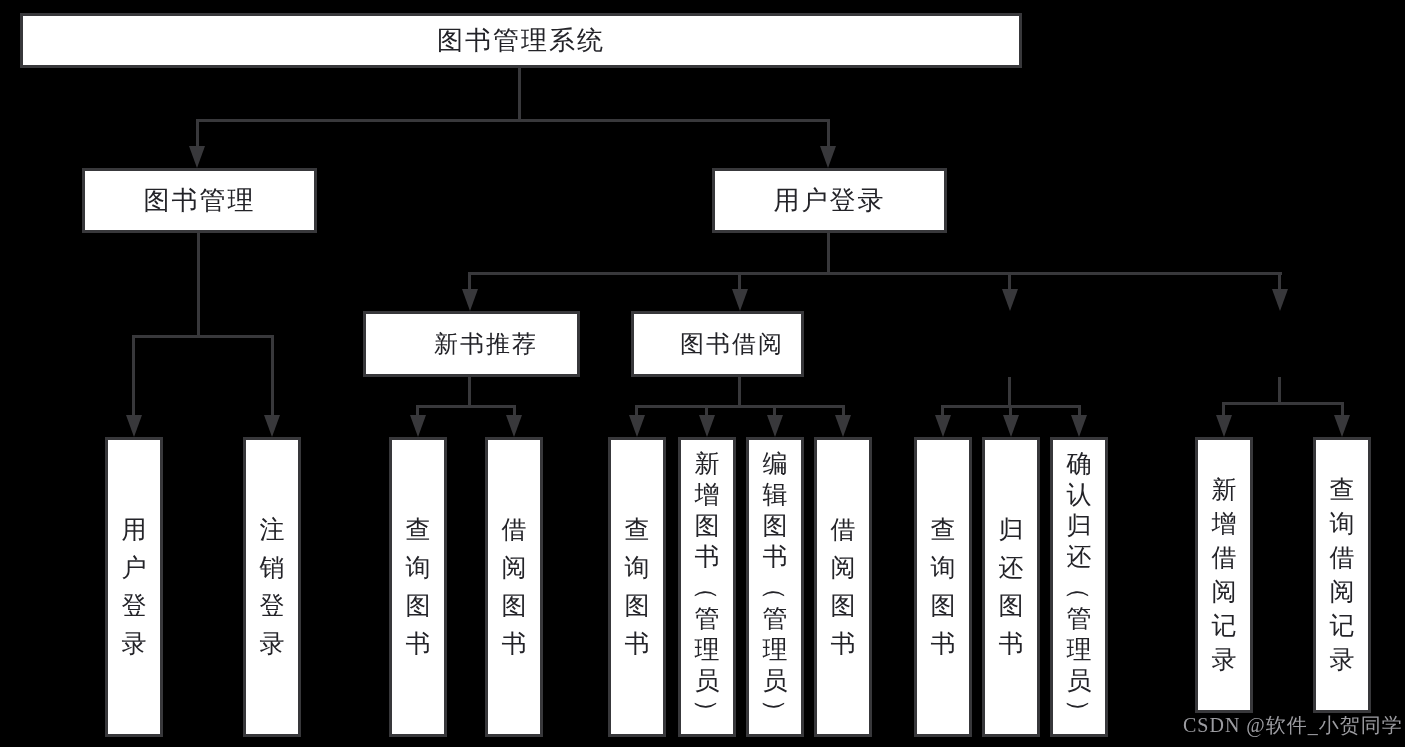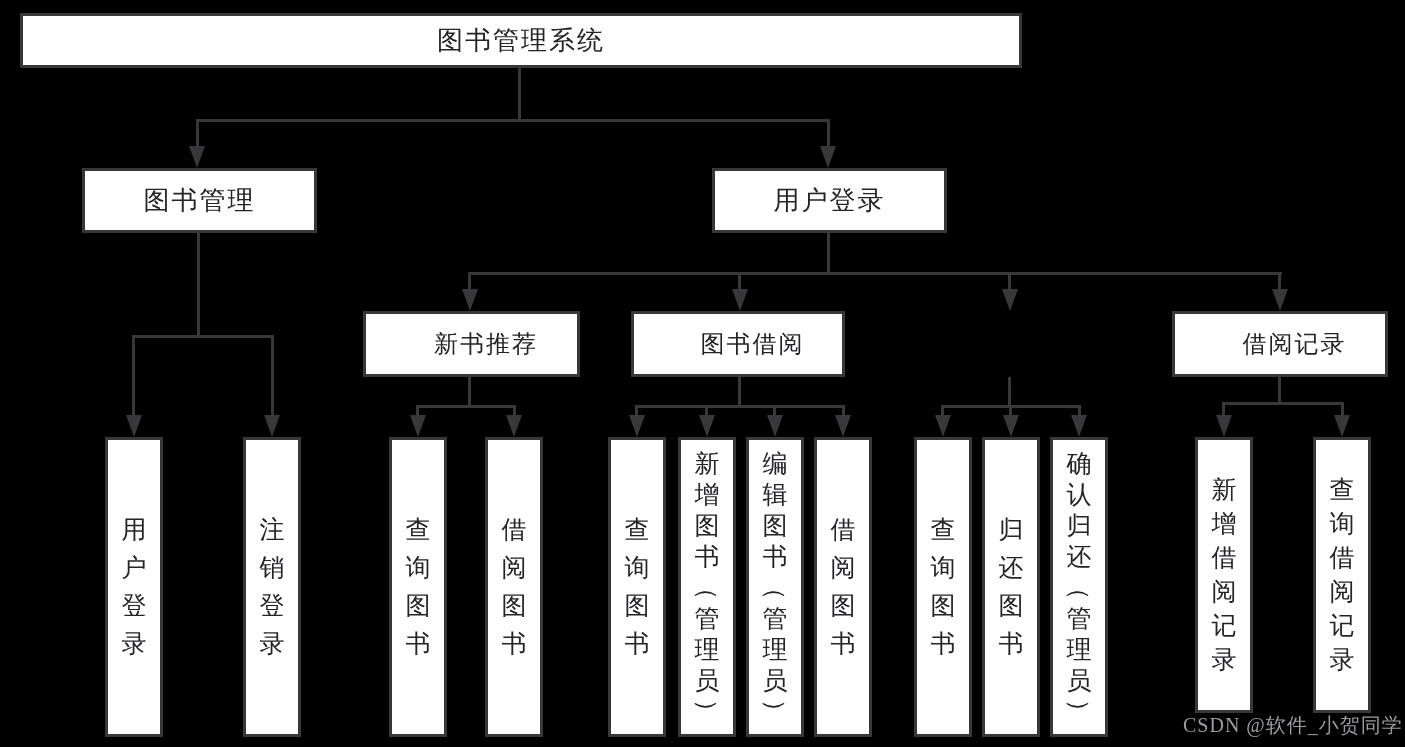--- a/index.html
+++ b/index.html
@@ -72,25 +72,22 @@
   <div class="vline" style="left:738px;top:272px;height:20px;"></div>
   <div class="arrow" style="left:732px;top:289px;"></div>
   <div class="vline" style="left:1008px;top:272px;height:20px;"></div>
   <div class="arrow" style="left:1002px;top:289px;"></div>
   <div class="vline" style="left:1278px;top:272px;height:20px;"></div>
   <div class="arrow" style="left:1272px;top:289px;"></div>
 
   <div class="box lvl3" style="left:363px;top:311px;width:217px;height:66px;">
     <span class="lbl">新书推荐</span>
   </div>
-  <div class="box lvl3" style="left:631px;top:311px;width:214px;height:66px;">
+  <div class="box lvl3" style="left:631px;top:311px;width:173px;height:66px;">
     <span class="lbl">图书借阅</span>
-  </div>
-  <div class="box lvl3" style="left:1172px;top:311px;width:216px;height:66px;">
-    <span class="lbl">借阅记录</span>
   </div>
 
   <div class="vline" style="left:468px;top:377px;height:31px;"></div>
   <div class="hline" style="left:416px;top:405px;width:100px;"></div>
   <div class="vline" style="left:416px;top:405px;height:12px;"></div>
   <div class="arrow" style="left:410px;top:415px;"></div>
   <div class="vline" style="left:513px;top:405px;height:12px;"></div>
   <div class="arrow" style="left:506px;top:415px;"></div>
 
   <div class="vline" style="left:738px;top:377px;height:31px;"></div>

